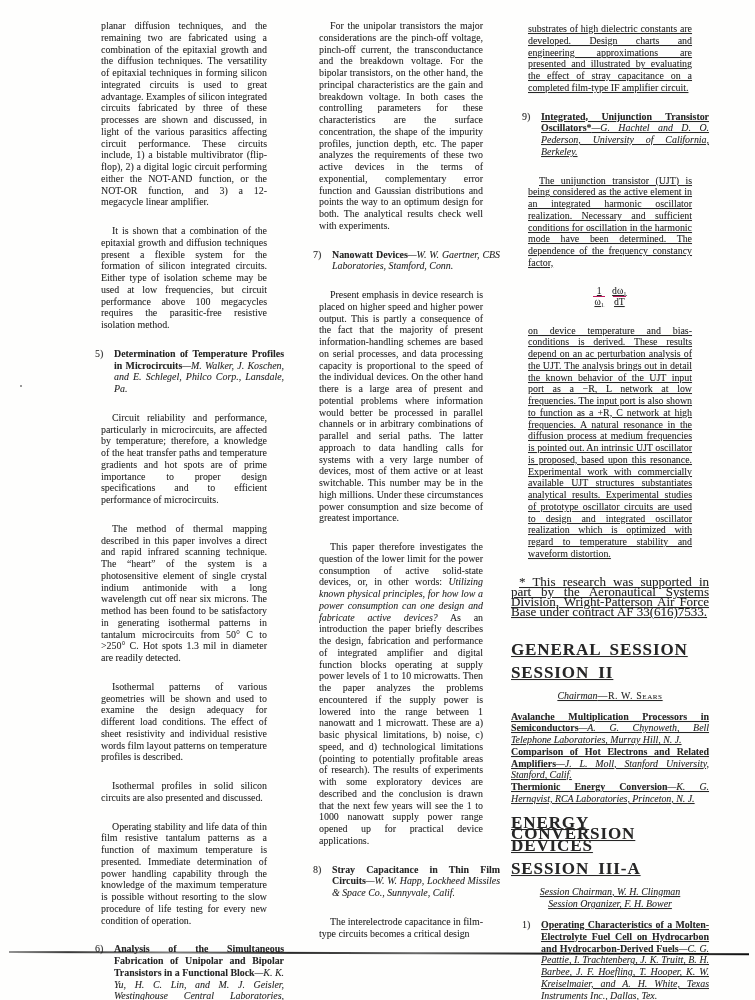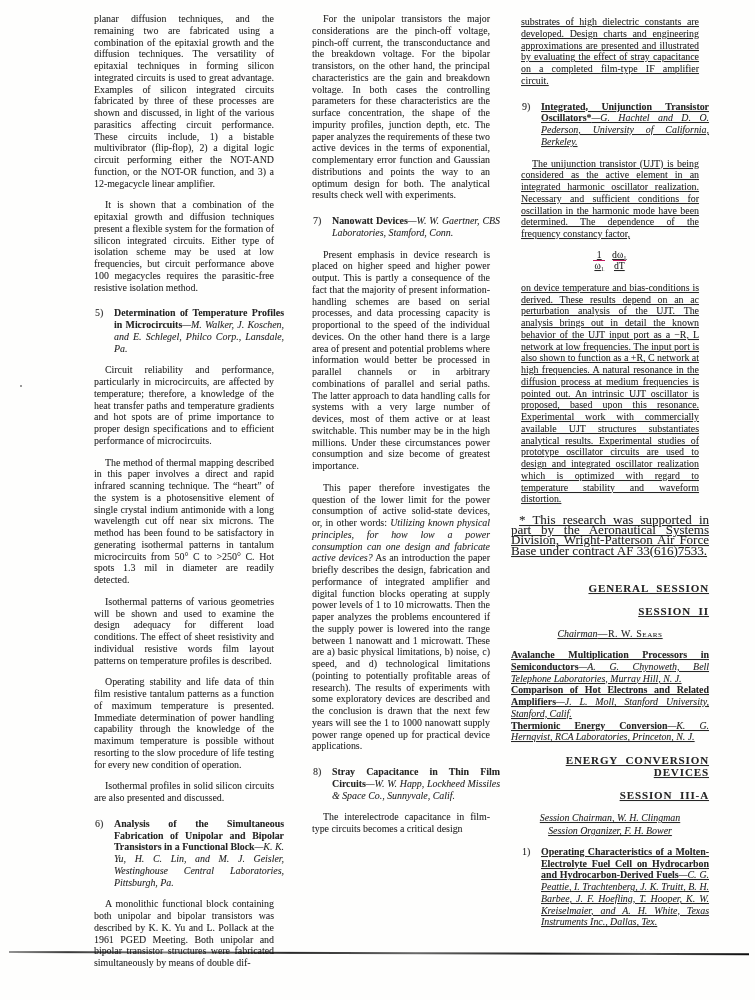--- a/index.html
+++ b/index.html
@@ -15,36 +15,36 @@
   }
   .col {
     position:absolute; top:3px;
     text-align:justify;
     font-size:9.9px; line-height:11.75px;
   }
   .col-left  { left:84px;  width:200px; }
   .col-mid   { left:302px; width:198px; }
   .col-right { left:511px; width:198px; top:6px;text-decoration:underline; }
 
-  .p { margin:10px; text-indent:11px; }
+  .p { margin:17px; text-indent:11px; }
   .p-cont { text-indent:0; }
 
   .numbered-item {
     position:relative;
     padding-left:30px;
     margin:14px 0 7px 0;
     text-indent:0;
   }
   .numbered-item .num { position:absolute; left:11px; top:0; }
   .item-title { font-weight:bold; }
   .item-authors { font-style:italic; }
 
   .session-head {
-    text-align:right; font-weight:bold;
-    font-size:11px; letter-spacing:0.9px; word-spacing:4px;
+    text-align:left; font-weight:bold;
+    font-size:17px; letter-spacing:0.9px; word-spacing:4px;
     margin:0 0 11px 0; text-indent:0;
   }
   .mt-lg { margin-top:27px; }
   .mt-md { margin-top:12px; }
   .chair-line {
     text-align:center; font-style:italic;
     margin:0 0 9px 0; text-indent:0;
   }
   .caps-name { font-style:normal; font-variant:small-caps; letter-spacing:0.6px; }
 
@@ -82,22 +82,22 @@
     <p class="p p-cont">planar diffusion techniques, and the remaining two are fabricated using a combination of the epitaxial growth and the diffusion techniques. The versatility of epitaxial techniques in forming silicon integrated circuits is used to great advantage. Examples of silicon integrated circuits fabricated by three of these processes are shown and discussed, in light of the various parasitics affecting circuit performance. These circuits include, 1) a bistable multivibrator (flip-flop), 2) a digital logic circuit performing either the NOT-AND function, or the NOT-OR function, and 3) a 12-megacycle linear amplifier.</p>
     <p class="p">It is shown that a combination of the epitaxial growth and diffusion techniques present a flexible system for the formation of silicon integrated circuits. Either type of isolation scheme may be used at low frequencies, but circuit performance above 100 megacycles requires the parasitic-free resistive isolation method.</p>
 
     <div class="numbered-item">
       <span class="num">5)</span><span class="item-title">Determination of Temperature Profiles in Microcircuits</span><span class="item-authors">—M. Walker, J. Koschen, and E. Schlegel, Philco Corp., Lansdale, Pa.</span>
     </div>
 
     <p class="p">Circuit reliability and performance, particularly in microcircuits, are affected by temperature; therefore, a knowledge of the heat transfer paths and temperature gradients and hot spots are of prime importance to proper design specifications and to efficient performance of microcircuits.</p>
     <p class="p">The method of thermal mapping described in this paper involves a direct and rapid infrared scanning technique. The “heart” of the system is a photosensitive element of single crystal indium antimonide with a long wavelength cut off near six microns. The method has been found to be satisfactory in generating isothermal patterns in tantalum microcircuits from 50° C to &gt;250° C. Hot spots 1.3 mil in diameter are readily detected.</p>
     <p class="p">Isothermal patterns of various geometries will be shown and used to examine the design adequacy for different load conditions. The effect of sheet resistivity and individual resistive words film layout patterns on temperature profiles is described.</p>
+    <p class="p">Isothermal profiles in solid silicon circuits are also presented and discussed.</p>
     <p class="p">Operating stability and life data of thin film resistive tantalum patterns as a function of maximum temperature is presented. Immediate determination of power handling capability through the knowledge of the maximum temperature is possible without resorting to the slow procedure of life testing for every new condition of operation.</p>
-    <p class="p">Isothermal profiles in solid silicon circuits are also presented and discussed.</p>
 
     <div class="numbered-item">
       <span class="num">6)</span><span class="item-title">Analysis of the Simultaneous Fabrication of Unipolar and Bipolar Transistors in a Functional Block</span><span class="item-authors">—K. K. Yu, H. C. Lin, and M. J. Geisler, Westinghouse Central Laboratories, Pittsburgh, Pa.</span>
     </div>
 
     <p class="p">A monolithic functional block containing both unipolar and bipolar transistors was described by K. K. Yu and L. Pollack at the 1961 PGED Meeting. Both unipolar and bipolar transistor structures were fabricated simultaneously by means of double dif-</p>
   </div>
 
   <div class="col col-mid">
     <p class="p">For the unipolar transistors the major considerations are the pinch-off voltage, pinch-off current, the transconductance and the breakdown voltage. For the bipolar transistors, on the other hand, the principal characteristics are the gain and breakdown voltage. In both cases the controlling parameters for these characteristics are the surface concentration, the shape of the impurity profiles, junction depth, etc. The paper analyzes the requirements of these two active devices in the terms of exponential, complementary error function and Gaussian distributions and points the way to an optimum design for both. The analytical results check well with experiments.</p>

